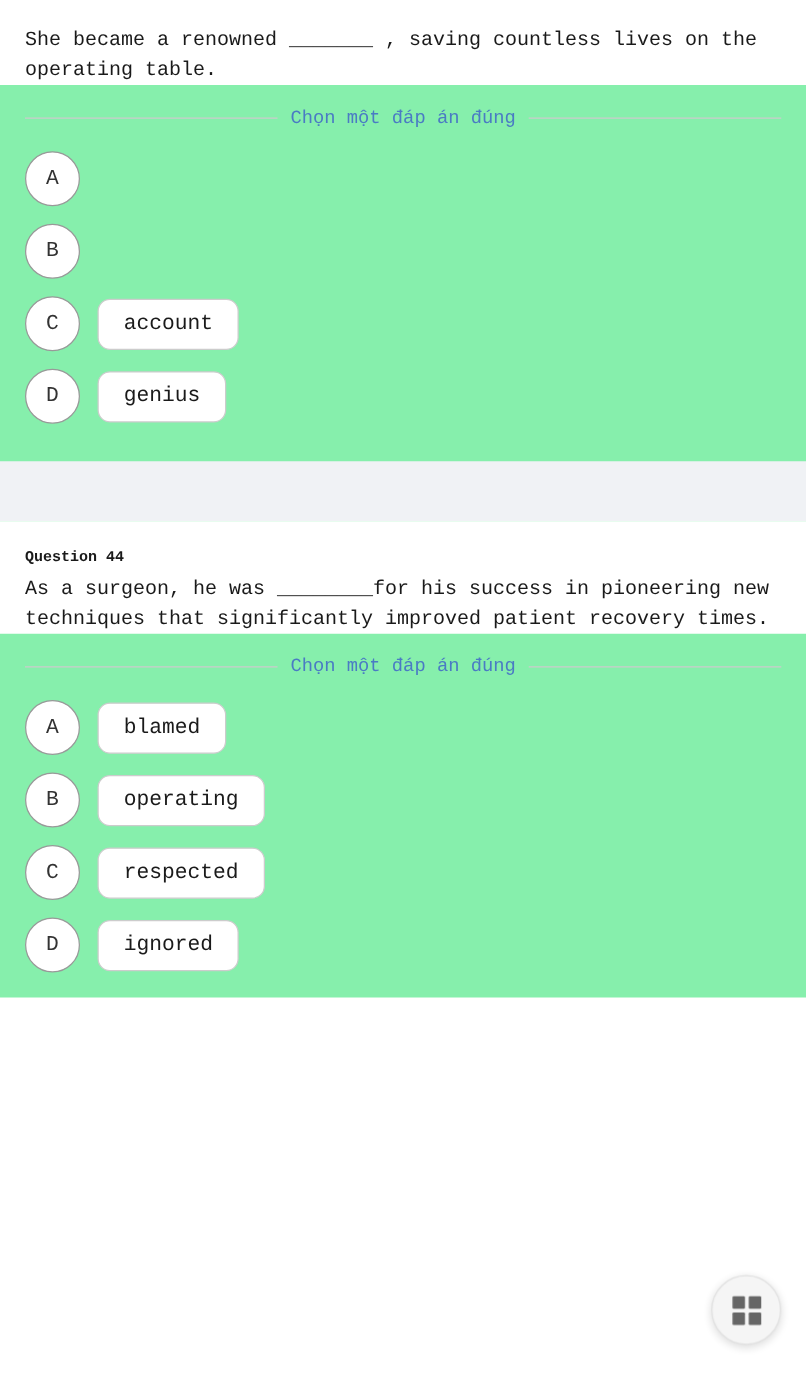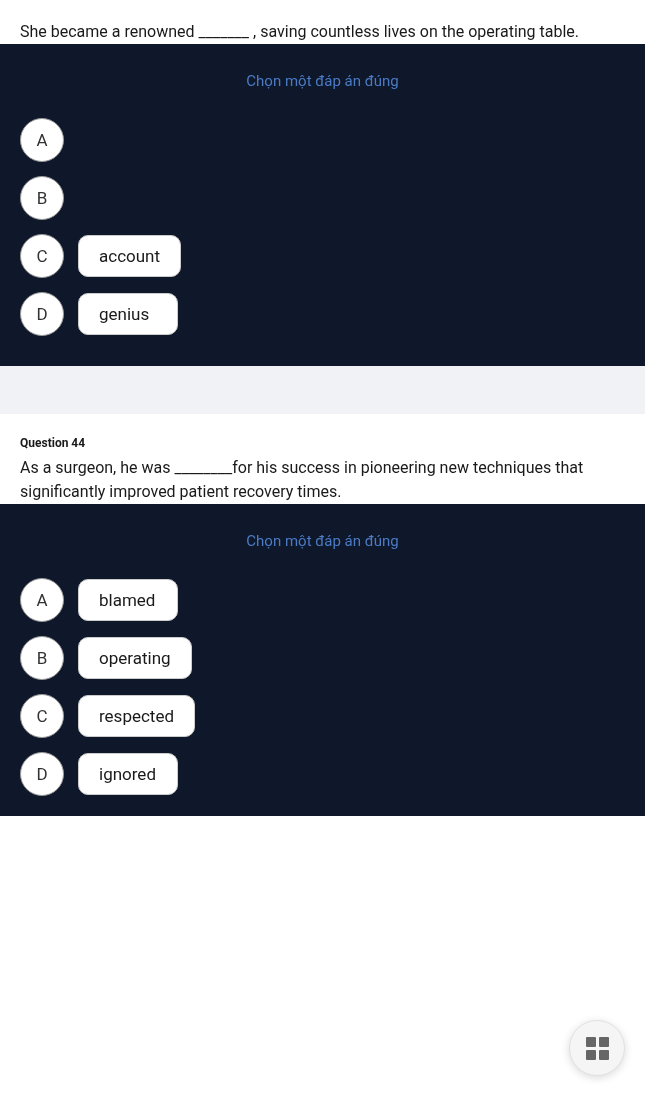--- a/index.html
+++ b/index.html
@@ -11,41 +11,41 @@
     body {
       font-family: -apple-system, BlinkMacSystemFont, 'Segoe UI', Roboto, sans-serif;
       background: #ffffff;
       width: 645px;
       min-height: 1106px;
       overflow-x: hidden;
     }
 
     .page-container {
       width: 645px;
-      background: #0f172a;
+      background: #86efac;
+      font-family: Liberation Mono, monospace;
     }
 
     .question-block {
       padding: 20px 20px 0 20px;
       background: #ffffff;
     }
 
     .question-text {
       font-size: 16px;
       color: #1a1a1a;
       line-height: 1.5;
       margin-bottom: 0;
     }
 
     .divider-section {
       display: flex;
       align-items: center;
       padding: 18px 20px;
       gap: 10px;
-      flex-direction: column;
     }
 
     .divider-line {
       flex: 1;
       height: 1px;
       background: #cccccc;
     }
 
     .divider-label {
       font-size: 15px;

